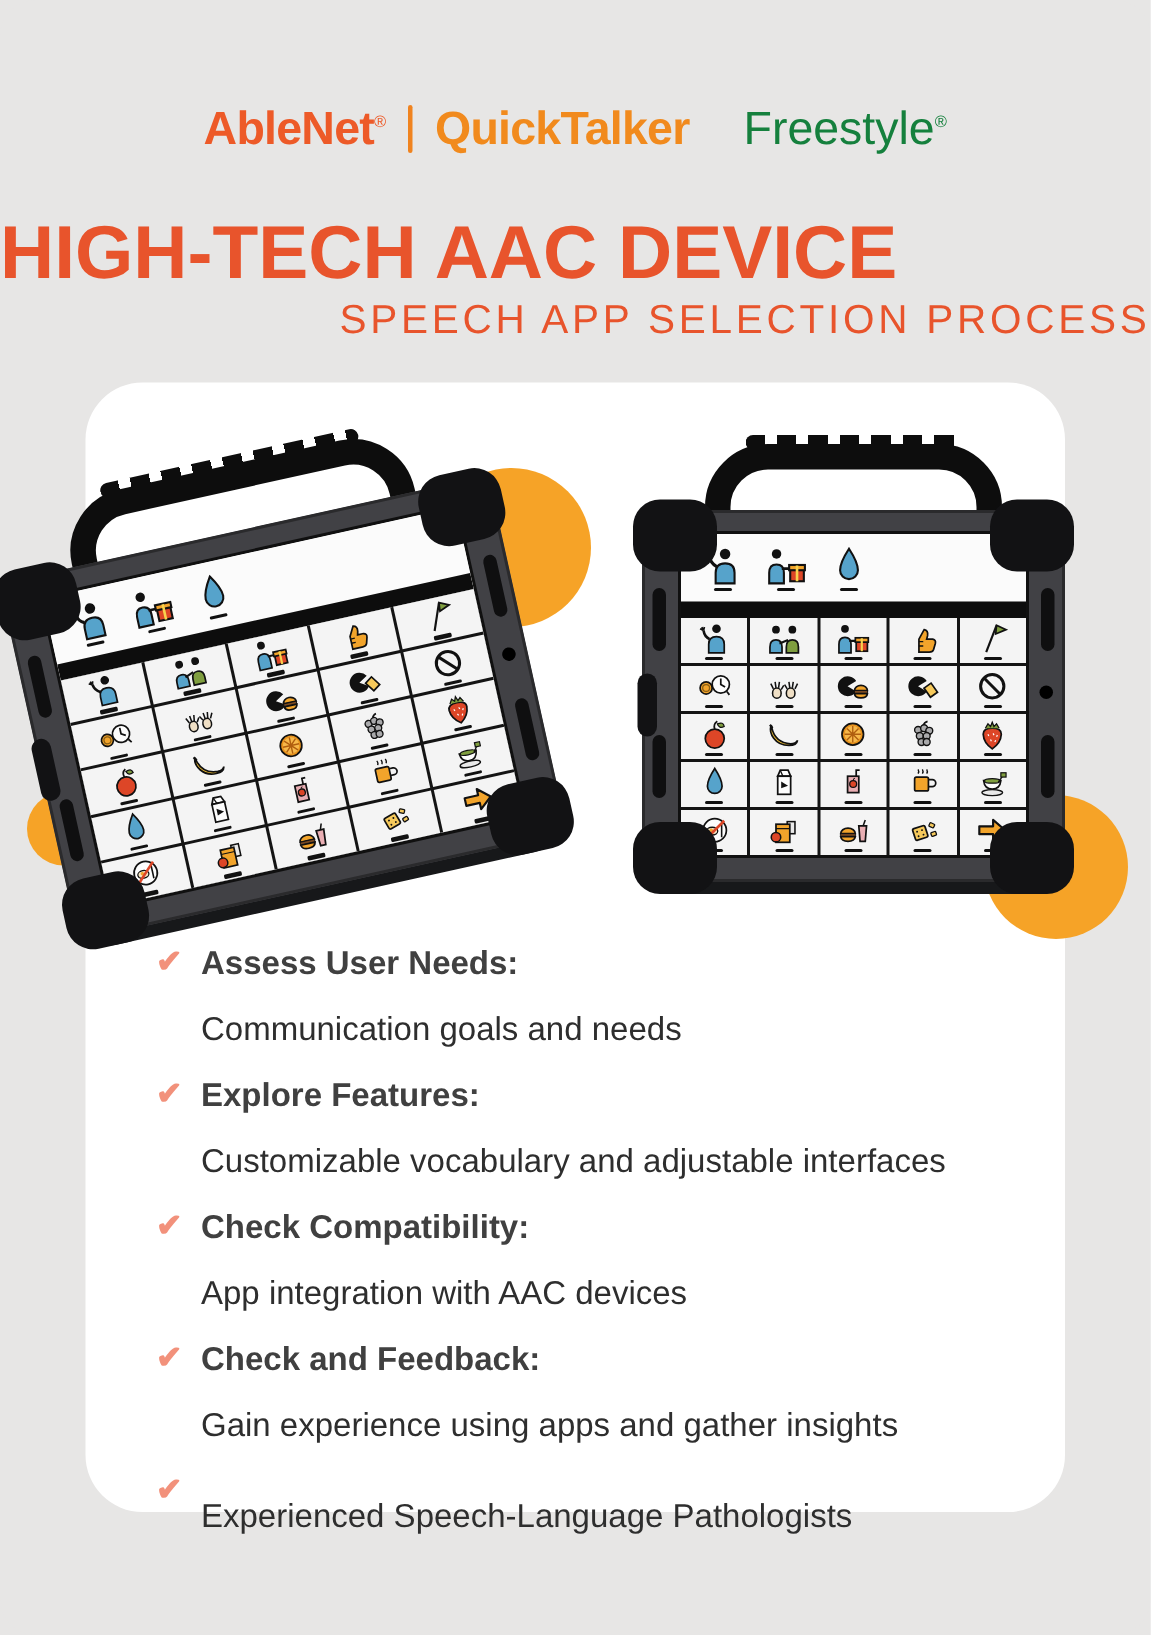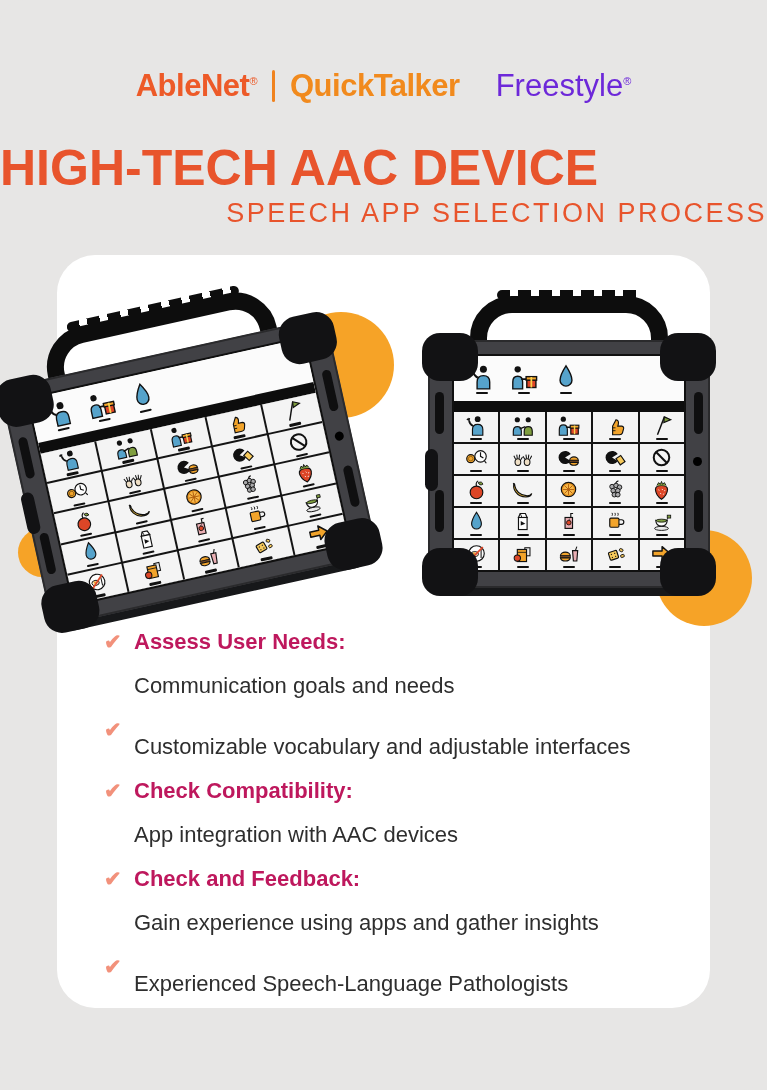--- a/index.html
+++ b/index.html
@@ -4,21 +4,21 @@
 <title>High-Tech AAC Device — Speech App Selection Process</title>
 <style>
   html,body{margin:0;padding:0;background:#E7E6E5;font-family:"Liberation Sans",sans-serif;}
   .page{position:relative;width:767px;height:1090px;background:#E7E6E5;overflow:hidden;border-radius:24px;}
 
   
   .logo-row{position:absolute;top:68px;left:0;right:0;display:flex;align-items:center;justify-content:center;gap:15px;z-index:5;}
   .brand-ablenet{font-size:31px;font-weight:700;color:#ED5A28;letter-spacing:-0.5px;}
   .logo-divider{width:3px;height:32px;background:#F0831F;border-radius:2px;}
   .brand-qt{font-size:31px;font-weight:700;color:#F18A1D;letter-spacing:-0.5px;}
-  .brand-fs{font-size:31px;font-weight:300;color:#6d28d9;margin-left:21px;}
+  .brand-fs{font-size:31px;font-weight:300;color:#15803d;margin-left:21px;}
   .reg{font-size:11px;vertical-align:super;font-weight:400;}
 
   .main-title{position:absolute;top:139px;left:0;right:0;text-align:left;
     font-size:50px;font-weight:800;color:#E8542C;letter-spacing:0px;z-index:5;}
   .sub-title{position:absolute;top:198px;left:0;right:0;text-align:right;
     font-size:27px;font-weight:500;color:#E8542C;letter-spacing:2.5px;z-index:5;}
 
   
   .card{position:absolute;left:57px;top:255px;width:653px;height:753px;background:#FFFFFF;border-radius:38px;z-index:1;}
 
@@ -57,21 +57,21 @@
   .cell{background:#F4F4F4;display:flex;flex-direction:column;align-items:center;justify-content:center;overflow:hidden;}
   .cellwrap{display:flex;flex-direction:column;align-items:center;}
   .sym{width:23px;height:23px;display:block;}
   .strip .sym{width:28px;height:28px;}
   .wline{width:12px;height:2.5px;background:#111;margin-top:1px;border-radius:1px;}
 
   
   .checklist{position:absolute;left:104px;top:628px;width:545px;display:flex;flex-direction:column;gap:17px;z-index:4;}
   .chk-item{display:grid;grid-template-columns:30px 1fr;}
   .chk-mark{color:#F2917B;font-size:21px;font-weight:700;line-height:27px;}
-  .chk-title{font-size:22px;font-weight:700;color:#be185d;line-height:27px;}
+  .chk-title{font-size:22px;font-weight:700;color:#404040;line-height:27px;}
   .chk-desc{grid-column:2;font-size:22px;font-weight:400;color:#2E2E2E;line-height:27px;margin-top:17px;}
 </style>
 </head>
 <body>
 
 <div class="page">
 
   <div class="logo-row">
     <span class="brand-ablenet"><span>AbleNet</span><span class="reg">®</span></span>
     <span class="logo-divider"></span>
@@ -637,20 +637,21 @@
   </div>
 
   <div class="checklist" id="checklist">
       <div class="chk-item">
         <span class="chk-mark">✔</span>
         <span class="chk-title">Assess User Needs:</span>
         <span class="chk-desc">Communication goals and needs</span>
       </div>
       <div class="chk-item">
         <span class="chk-mark">✔</span>
+        <span class="chk-title">Explore Features:</span>
         <span class="chk-desc">Customizable vocabulary and adjustable interfaces</span>
       </div>
       <div class="chk-item">
         <span class="chk-mark">✔</span>
         <span class="chk-title">Check Compatibility:</span>
         <span class="chk-desc">App integration with AAC devices</span>
       </div>
       <div class="chk-item">
         <span class="chk-mark">✔</span>
         <span class="chk-title">Check and Feedback:</span>

